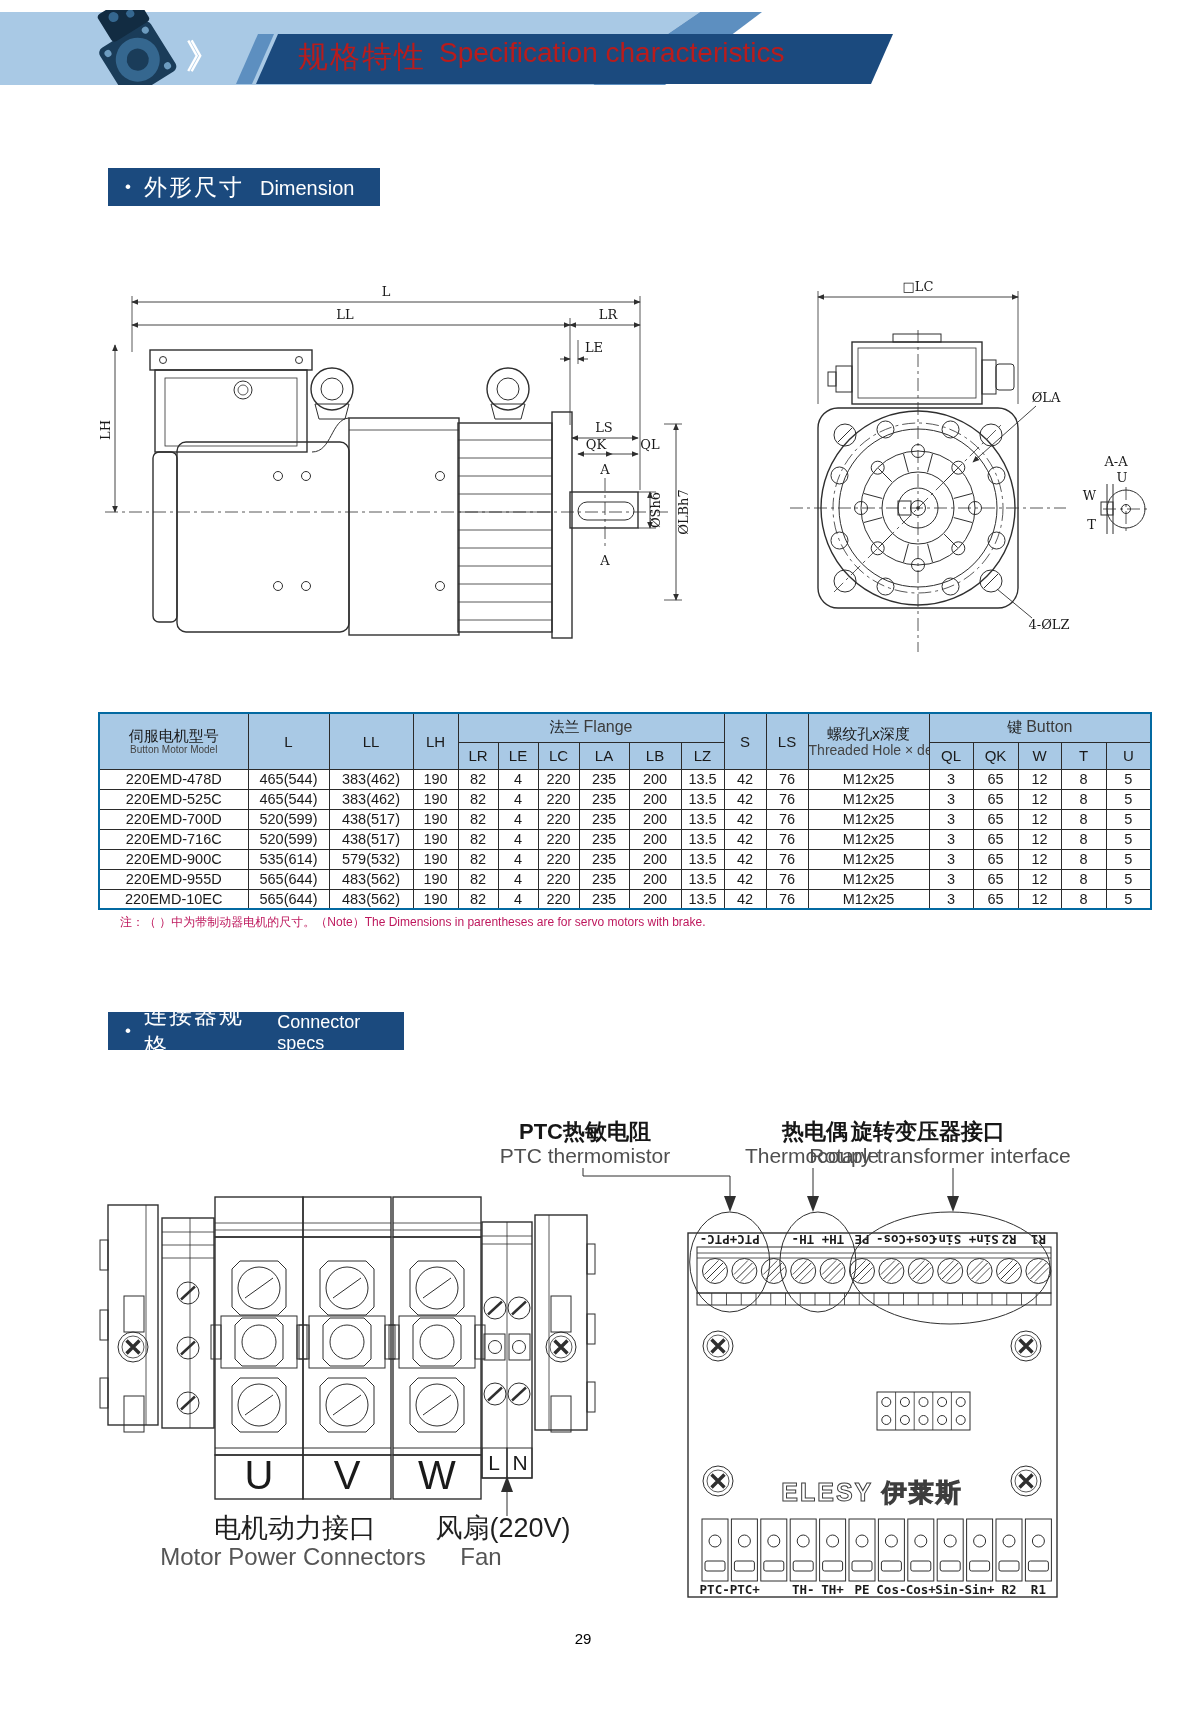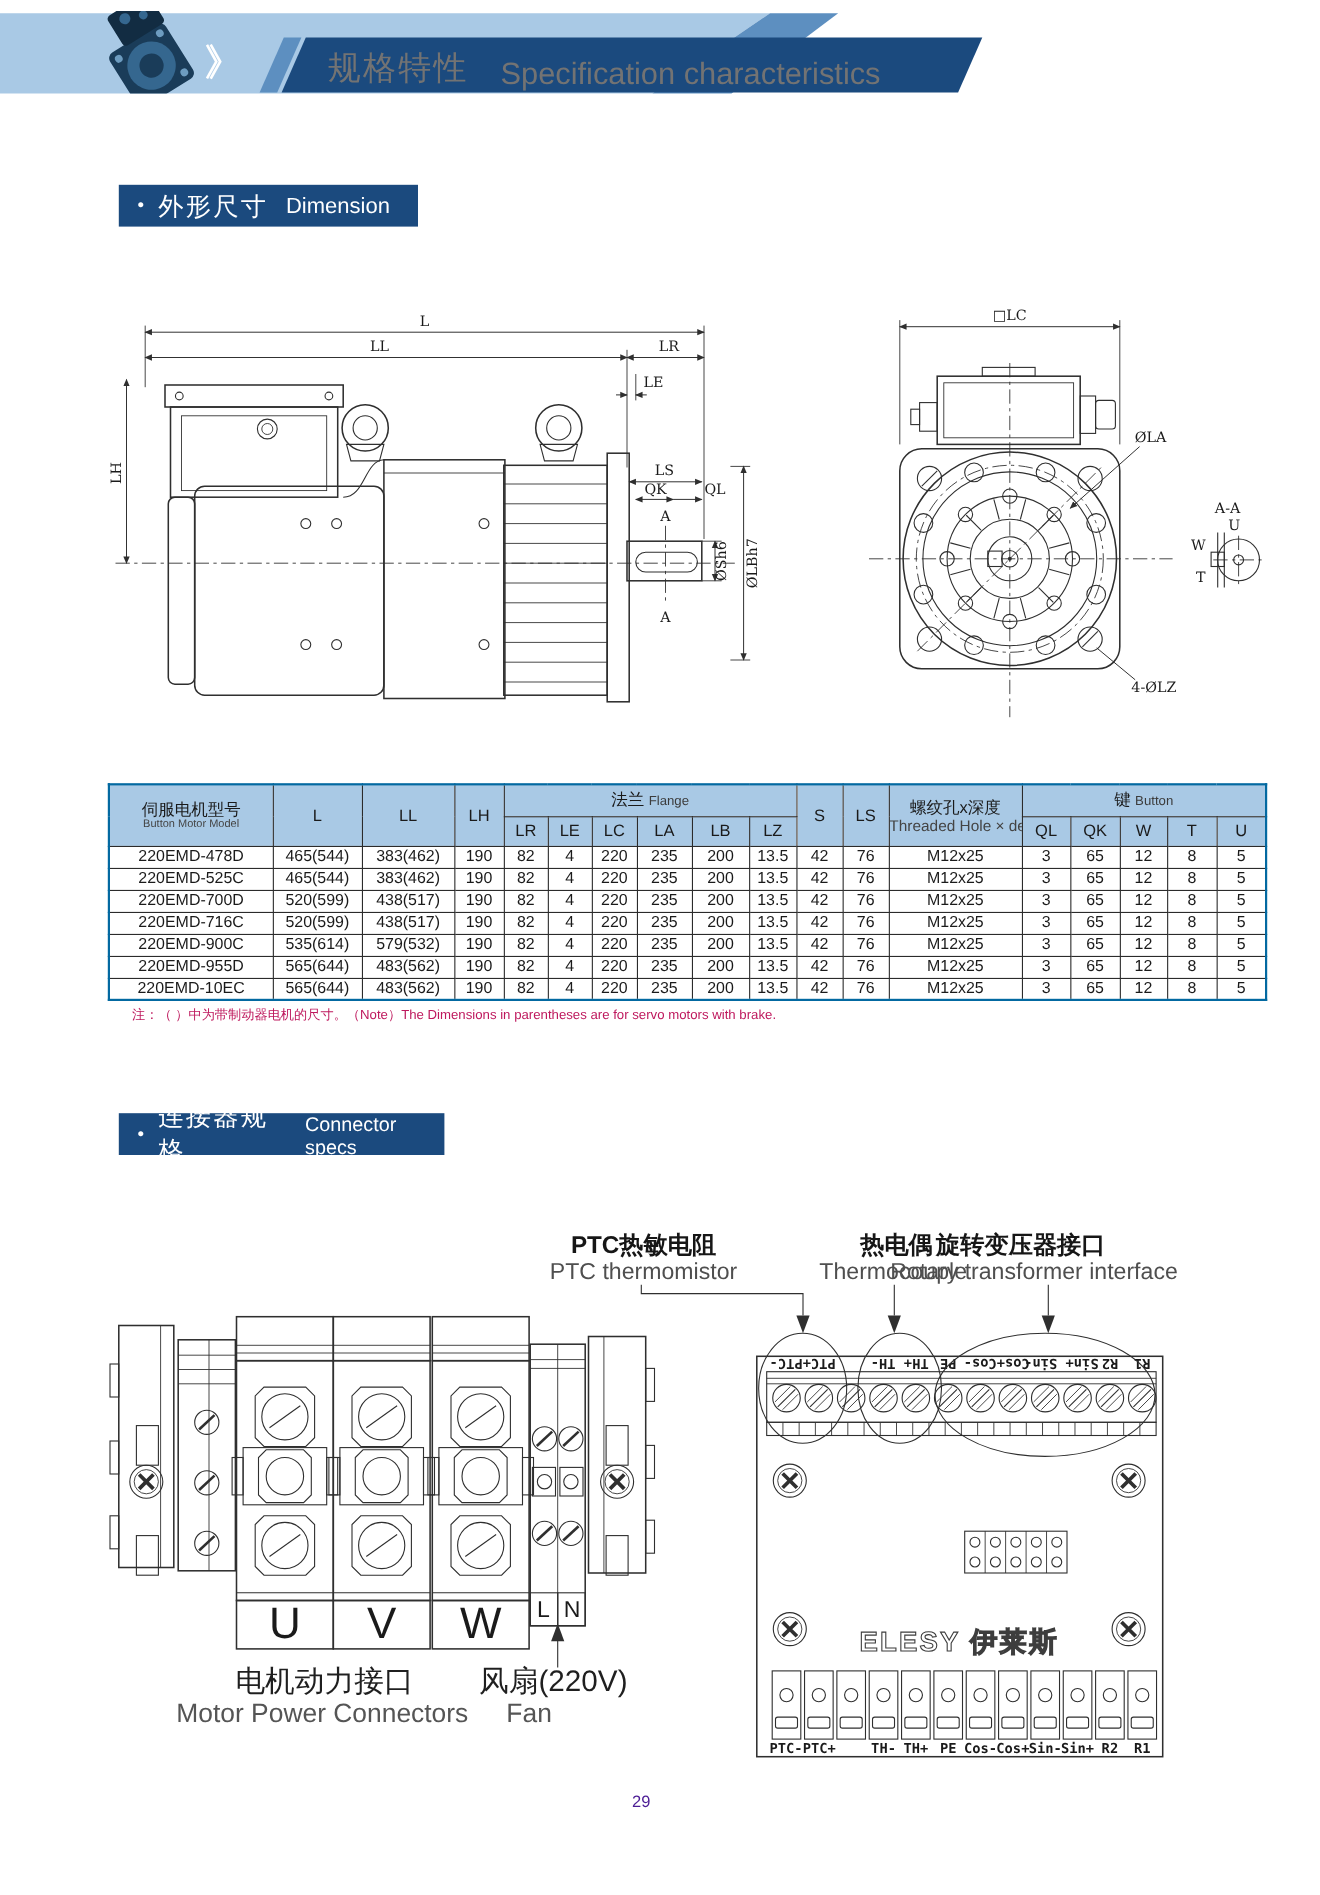--- a/index.html
+++ b/index.html
@@ -16,21 +16,21 @@
   .dimt{font:13px "DejaVu Serif",serif;fill:#1a1a1a}
   .term{font:bold 12.5px "DejaVu Sans Mono",monospace;fill:#1a1a1a}
   .uvw{font:40px "Liberation Sans",sans-serif;fill:#1a1a1a}
   .lnt{font:21px "Liberation Sans",sans-serif;fill:#1a1a1a}
   .capzh{font:27px "Liberation Sans",sans-serif;fill:#1f1f1f}
   .capen{font:24px "Liberation Sans",sans-serif;fill:#555}
   .callzh{font:bold 22px "Liberation Sans",sans-serif;fill:#161616}
   .callen{font:21px "Liberation Sans",sans-serif;fill:#4f4f4f}
   .logo{font:bold 25px "Liberation Sans",sans-serif;fill:#fff;stroke:#3d3d3d;stroke-width:1;letter-spacing:2px}
   
-  .banner-text{left:298px;top:37px;height:46px;display:flex;align-items:flex-end;gap:29px;color:#737373}
+  .banner-text{left:298px;top:37px;height:46px;display:flex;align-items:flex-start;gap:13px;color:#b91c1c}
   .banner-text .zh{font-size:30px;letter-spacing:2px}
   .banner-text .en{font-size:28px}
   .chev{left:186px;top:34px;font-size:34px;color:#fff;font-weight:bold}
   
   .badge{background:#1b4a7e;color:#fff;display:flex;align-items:center;height:38px}
   .badge .dot{font-size:17px;margin:0 13px 0 17px}
   .badge .zh{font-size:23px;letter-spacing:2px}
   .badge .en{font-size:20px;margin-left:16px;margin-top:3px}
   #badge-dim{left:108px;top:168px;width:272px}
   #badge-conn{left:108px;top:1012px;width:296px}
@@ -39,23 +39,23 @@
   #spec-table{left:98px;top:712px;border-collapse:collapse;table-layout:fixed;width:1052px;font-size:14.5px;color:#1a1a1a}
   #spec-table th,#spec-table td{border:1px solid #2b2b2b;text-align:center;vertical-align:middle;padding:0;overflow:hidden;white-space:nowrap}
   #spec-table{border:2px solid #0369a1}
   #spec-table thead th{background:#a9c9e5;font-weight:normal}
   #spec-table thead tr:first-child th{height:29px}
   #spec-table thead tr:last-child th{height:27px}
   #spec-table tbody td{height:20px;background:#fff}
   .h-zh{font-size:15px}
   .h-sub{font-size:10px;color:#444;margin-top:-2px}
   .h-sub2{font-size:14px;color:#444;margin-top:-2px}
-  .h-inline-en{font-size:12px;color:#3c3c3c}
+  .h-inline-en{font-size:16px;color:#3c3c3c}
   .note{left:120px;top:914px;font-size:12px;color:#be185d;z-index:2}
-  .pageno{left:0;top:1630px;width:1166px;text-align:center;font-size:15px;color:#4c1d95}
+  .pageno{left:0;top:1630px;width:1166px;text-align:center;font-size:15px;color:#000000}
 </style>
 </head>
 <body>
 
 <svg id="art" width="1200" height="1723" viewBox="0 0 1200 1723">
   <defs>
     <marker id="ar" viewBox="0 0 10 10" refX="8.5" refY="5" markerWidth="8" markerHeight="8" orient="auto-start-reverse">
       <path d="M0,1 L9.5,5 L0,9 z" fill="#2f2f2f"></path>
     </marker>
     <clipPath id="bandclip">

